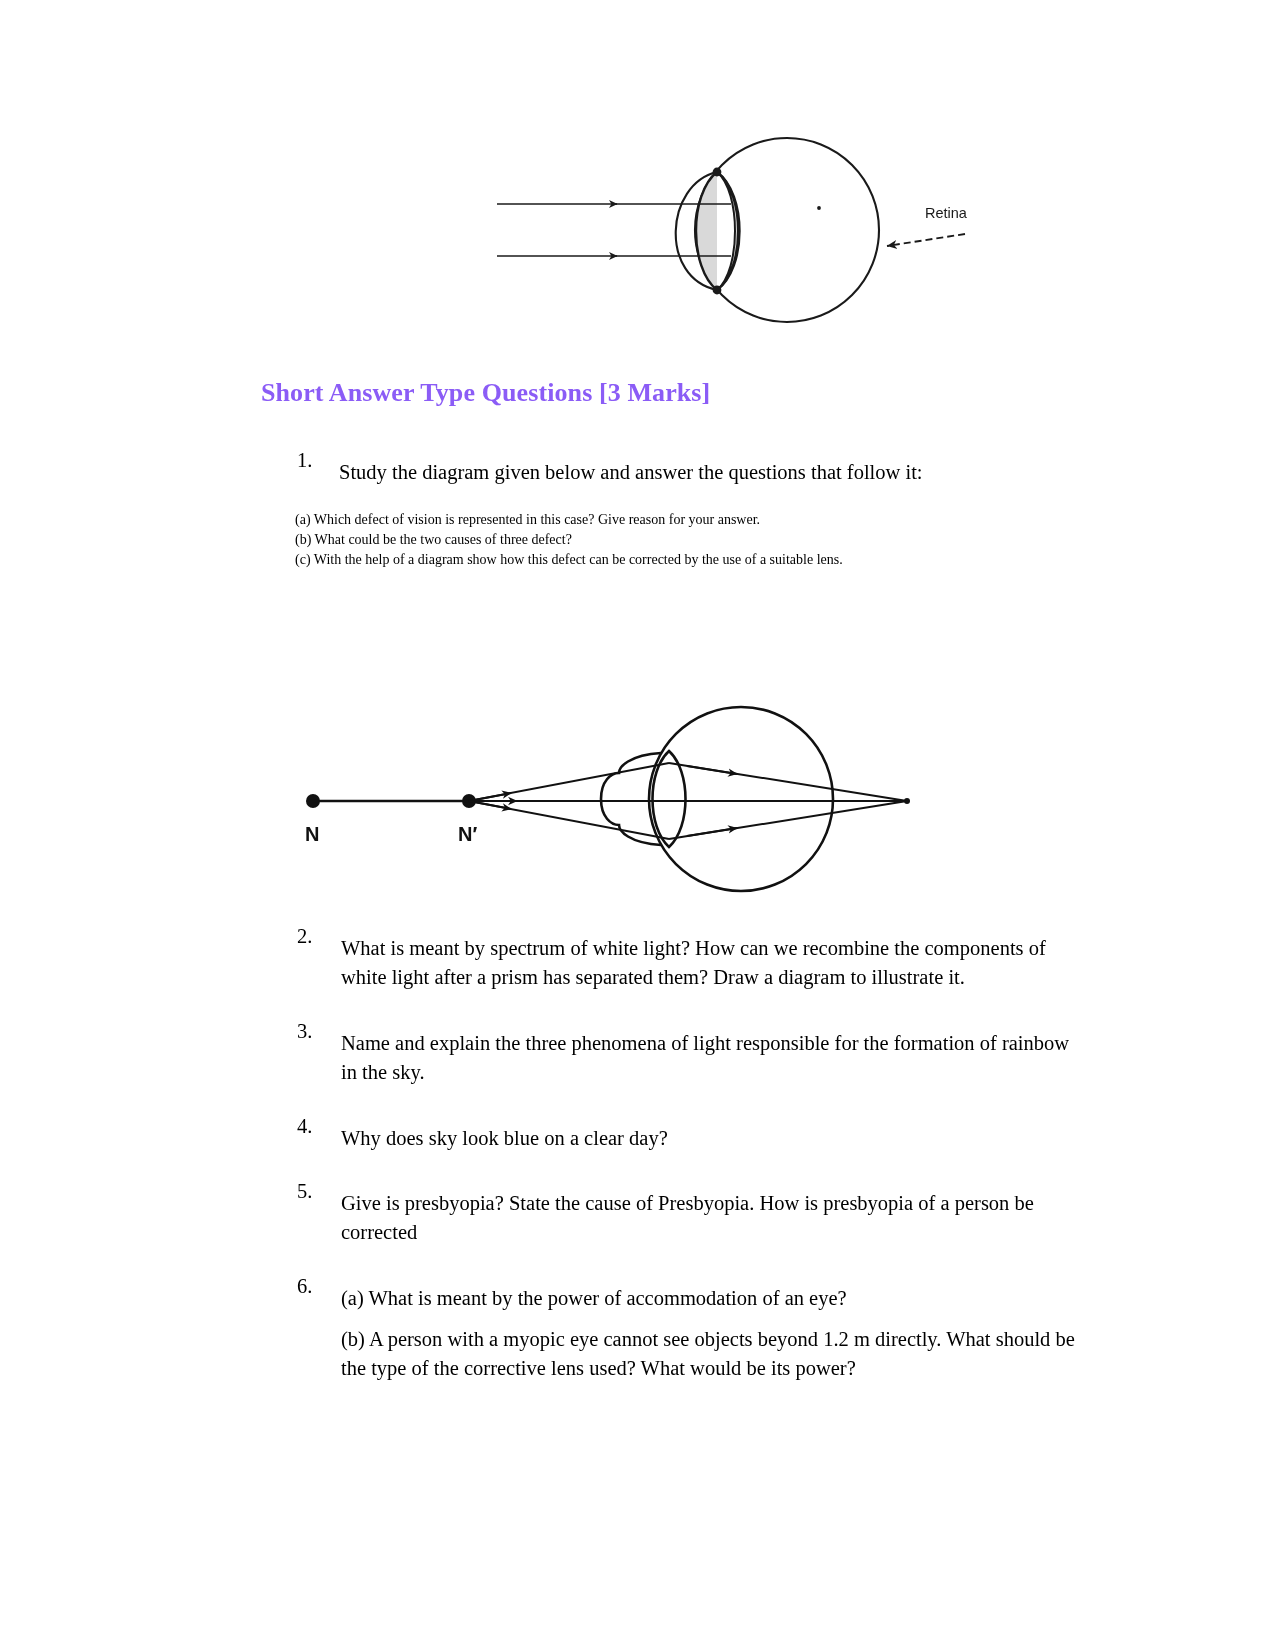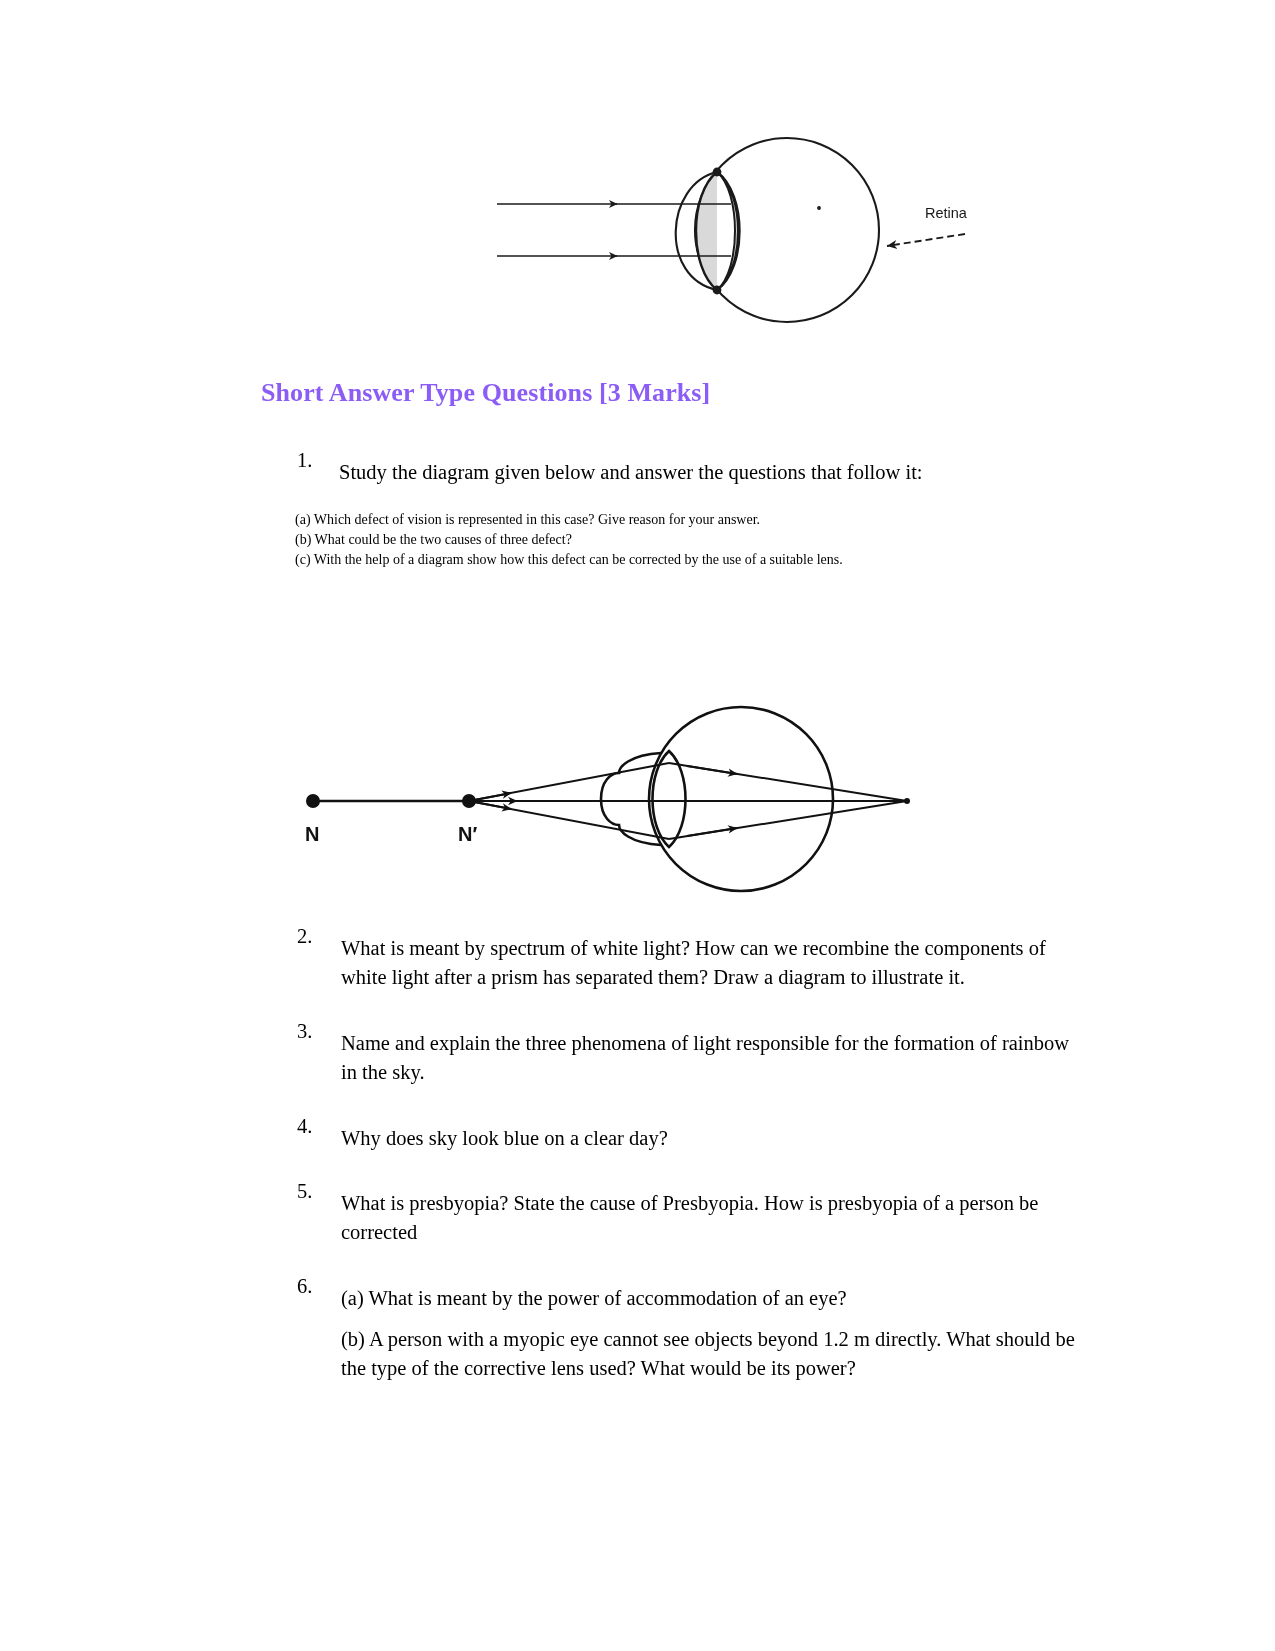--- a/index.html
+++ b/index.html
@@ -212,21 +212,21 @@
   <div class="q-block" id="q4">
     <span class="q-num">4.</span>
     <div class="q-body">
       <p>Why does sky look blue on a clear day?</p>
     </div>
   </div>
 
   <div class="q-block" id="q5">
     <span class="q-num">5.</span>
     <div class="q-body">
-      <p>What is presbyopia? State the cause of Presbyopia. How is presbyopia of a person be corrected</p>
+      <p>Give is presbyopia? State the cause of Presbyopia. How is presbyopia of a person be corrected</p>
     </div>
   </div>
 
   <div class="q-block" id="q6">
     <span class="q-num">6.</span>
     <div class="q-body">
       <p>(a) What is meant by the power of accommodation of an eye?</p>
       <p>(b) A person with a myopic eye cannot see objects beyond 1.2 m directly. What should be the type of the corrective lens used? What would be its power?</p>
     </div>
   </div>

